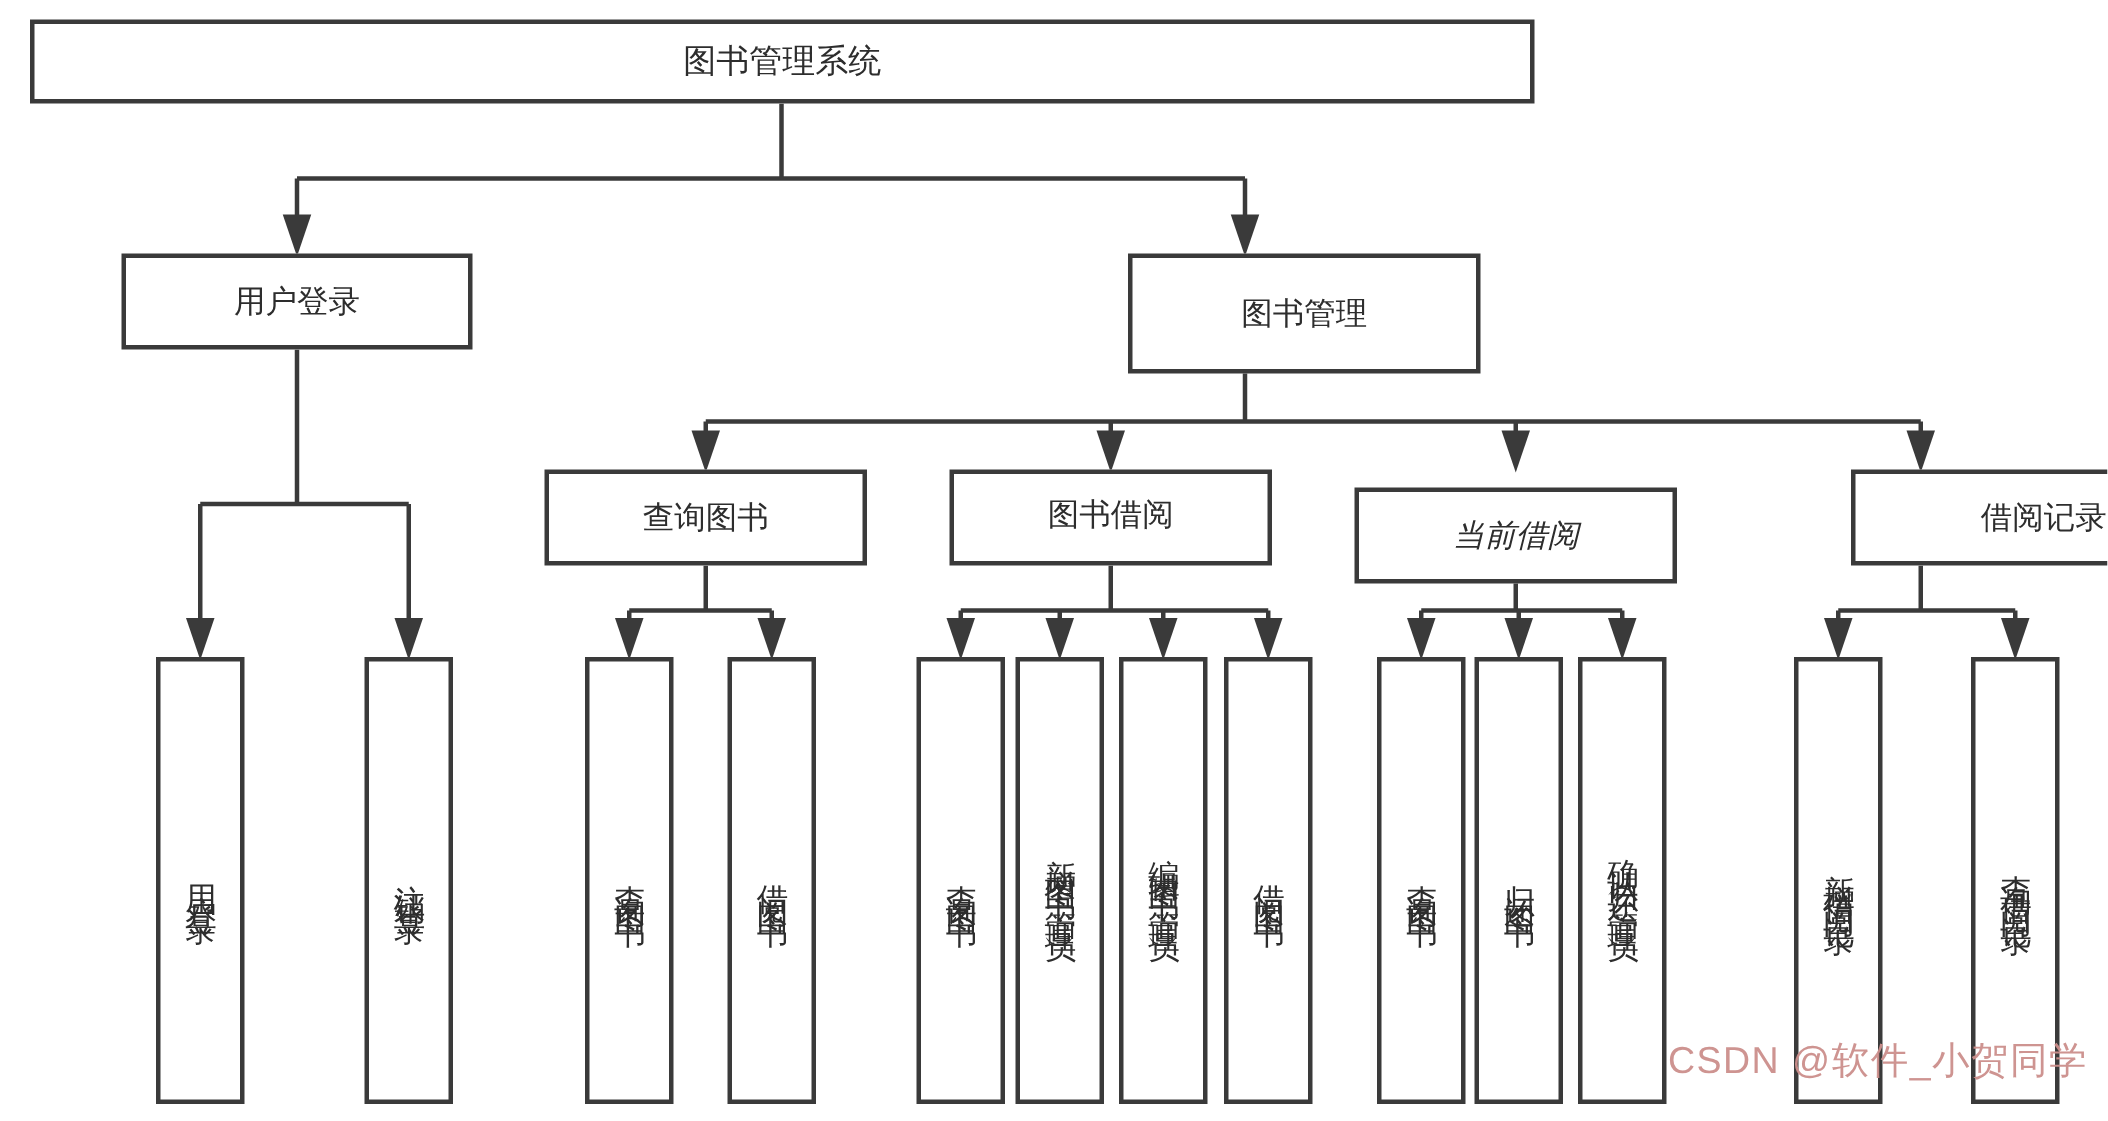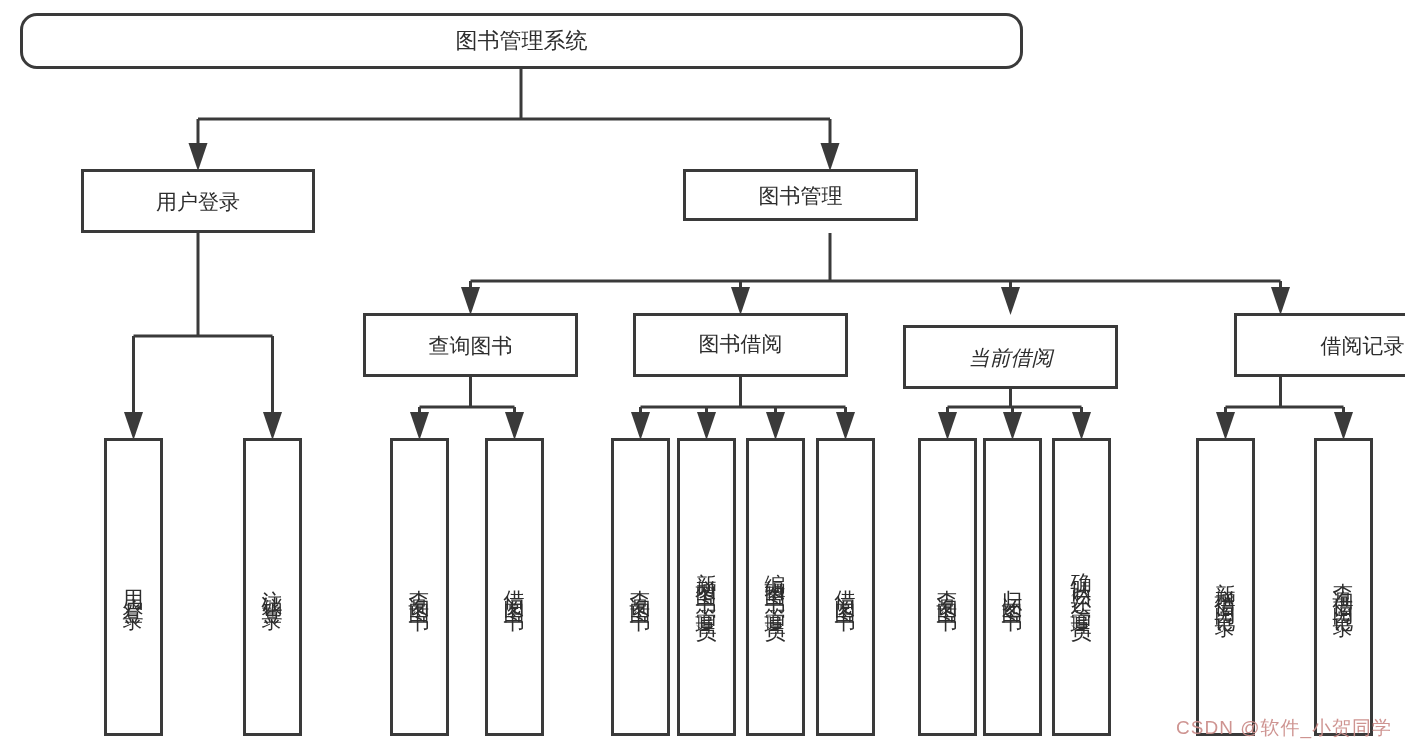--- a/index.html
+++ b/index.html
@@ -30,22 +30,22 @@
   .node.top-node { font-size: 22px; }
   .node.vert span {
     writing-mode: vertical-rl;
     text-orientation: mixed;
     letter-spacing: 7px;
     font-size: 21px;
   }
   .watermark {
     position: absolute;
     right: 13px;
-    bottom: 6px;
-    font-size: 19px;
+    bottom: 24px;
+    font-size: 25px;
     letter-spacing: 1px;
     color: var(--watermark, #cc8f8c);
     opacity: 0.95;
     z-index: 5;
   }
 </style>
 </head>
 <body>
 
 <div class="canvas">
@@ -119,28 +119,28 @@
     <g>
       <polyline class="connector-line" points="1280.5,377 1280.5,407"></polyline>
       <polyline class="connector-line" points="1225.5,407 1343.5,407"></polyline>
       <polyline class="connector-line" points="1225.5,407 1225.5,420"></polyline>
       <polygon class="connector-arrow" points="1216,412 1235,412 1225.5,440"></polygon>
       <polyline class="connector-line" points="1343.5,407 1343.5,420"></polyline>
       <polygon class="connector-arrow" points="1334,412 1353,412 1343.5,440"></polygon>
     </g>
   </svg>
 
-  <div class="node top-node" style="left:20px; top:13px; width:1003px; height:56px;border-radius:17px;">
+  <div class="node top-node" style="left:20px; top:13px; width:1003px; height:56px;">
     <span>图书管理系统</span>
   </div>
 
   <div class="node" style="left:81px; top:169px; width:234px; height:64px;">
     <span>用户登录</span>
   </div>
-  <div class="node" style="left:683px; top:169px; width:235px; height:52px;">
+  <div class="node" style="left:752px; top:169px; width:235px; height:80px;">
     <span>图书管理</span>
   </div>
 
   <div class="node" style="left:363px; top:313px; width:215px; height:64px;">
     <span>查询图书</span>
   </div>
   <div class="node" style="left:633px; top:313px; width:215px; height:64px;font-family:Liberation Mono, monospace;">
     <span>图书借阅</span>
   </div>
   <div class="node" style="left:903px; top:325px; width:215px; height:64px;font-style:italic;">

